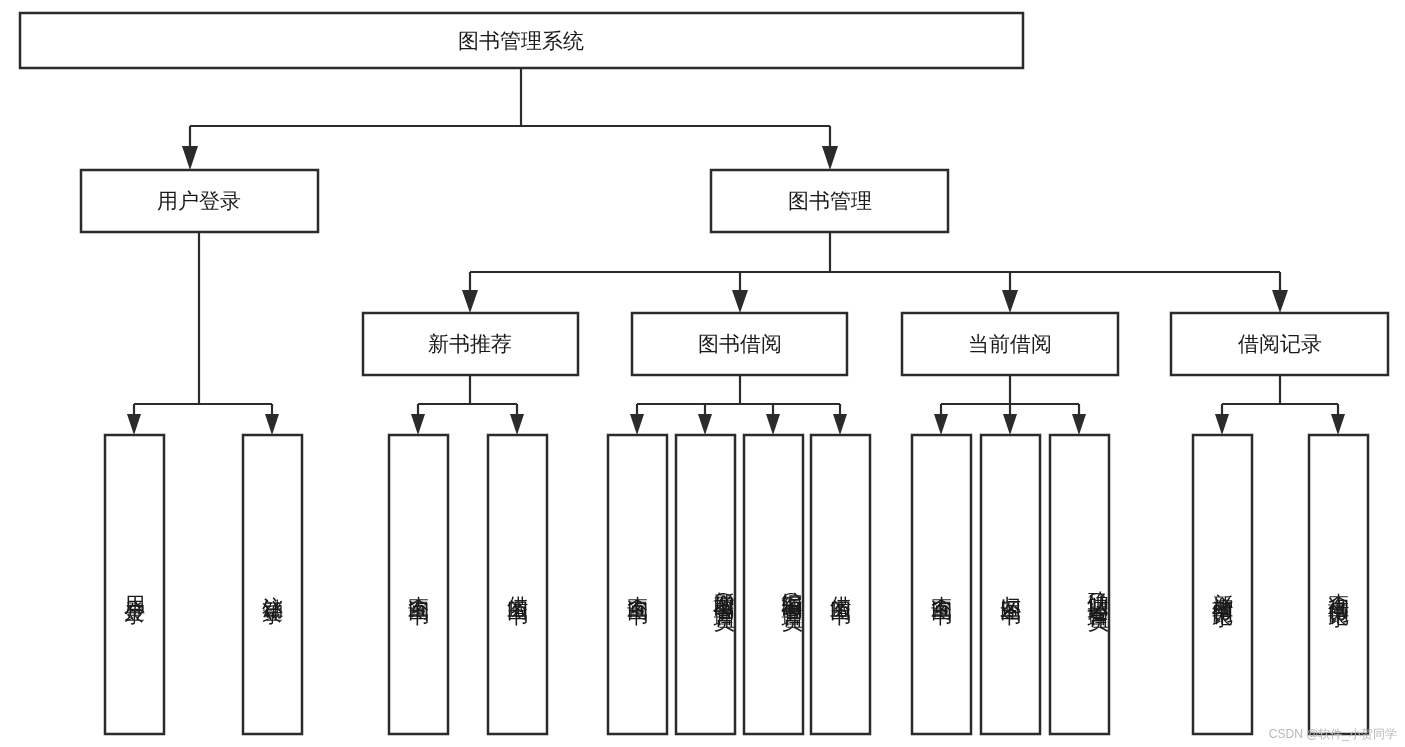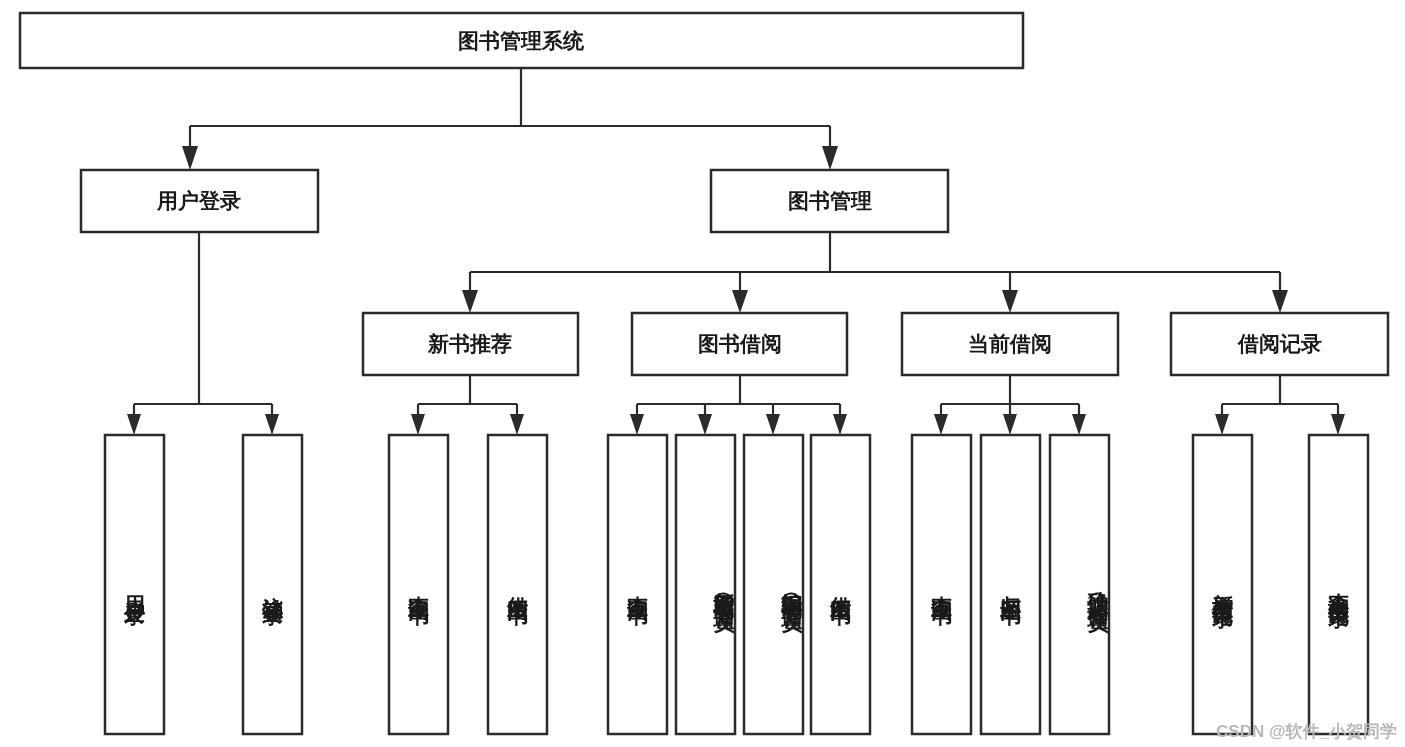--- a/index.html
+++ b/index.html
@@ -9,21 +9,20 @@
   }
   body {
     font-family: "Liberation Sans", "DejaVu Sans", sans-serif;
   }
   #diagram-root {
     position: relative;
     width: 1405px;
     height: 747px;
     background: #ffffff;
     overflow: hidden;
-    font-weight: bold;
   }
   svg.flow {
     position: absolute;
     left: 0;
     top: 0;
     width: 1405px;
     height: 747px;
   }
   .node-box {
     fill: #ffffff;
@@ -67,21 +66,21 @@
   .leaf-label.topped {
     display: flex;
     align-items: flex-start;
     justify-content: center;
   }
   .watermark {
     position: absolute;
     right: 8px;
     bottom: 4px;
     font-family: "Liberation Sans", "DejaVu Sans", sans-serif;
-    font-size: 17px;
+    font-size: 12px;
     color: #b8b8b8;
     white-space: nowrap;
     pointer-events: none;
   }
 </style>
 </head>
 <body>
 
 <div id="diagram-root">
 

